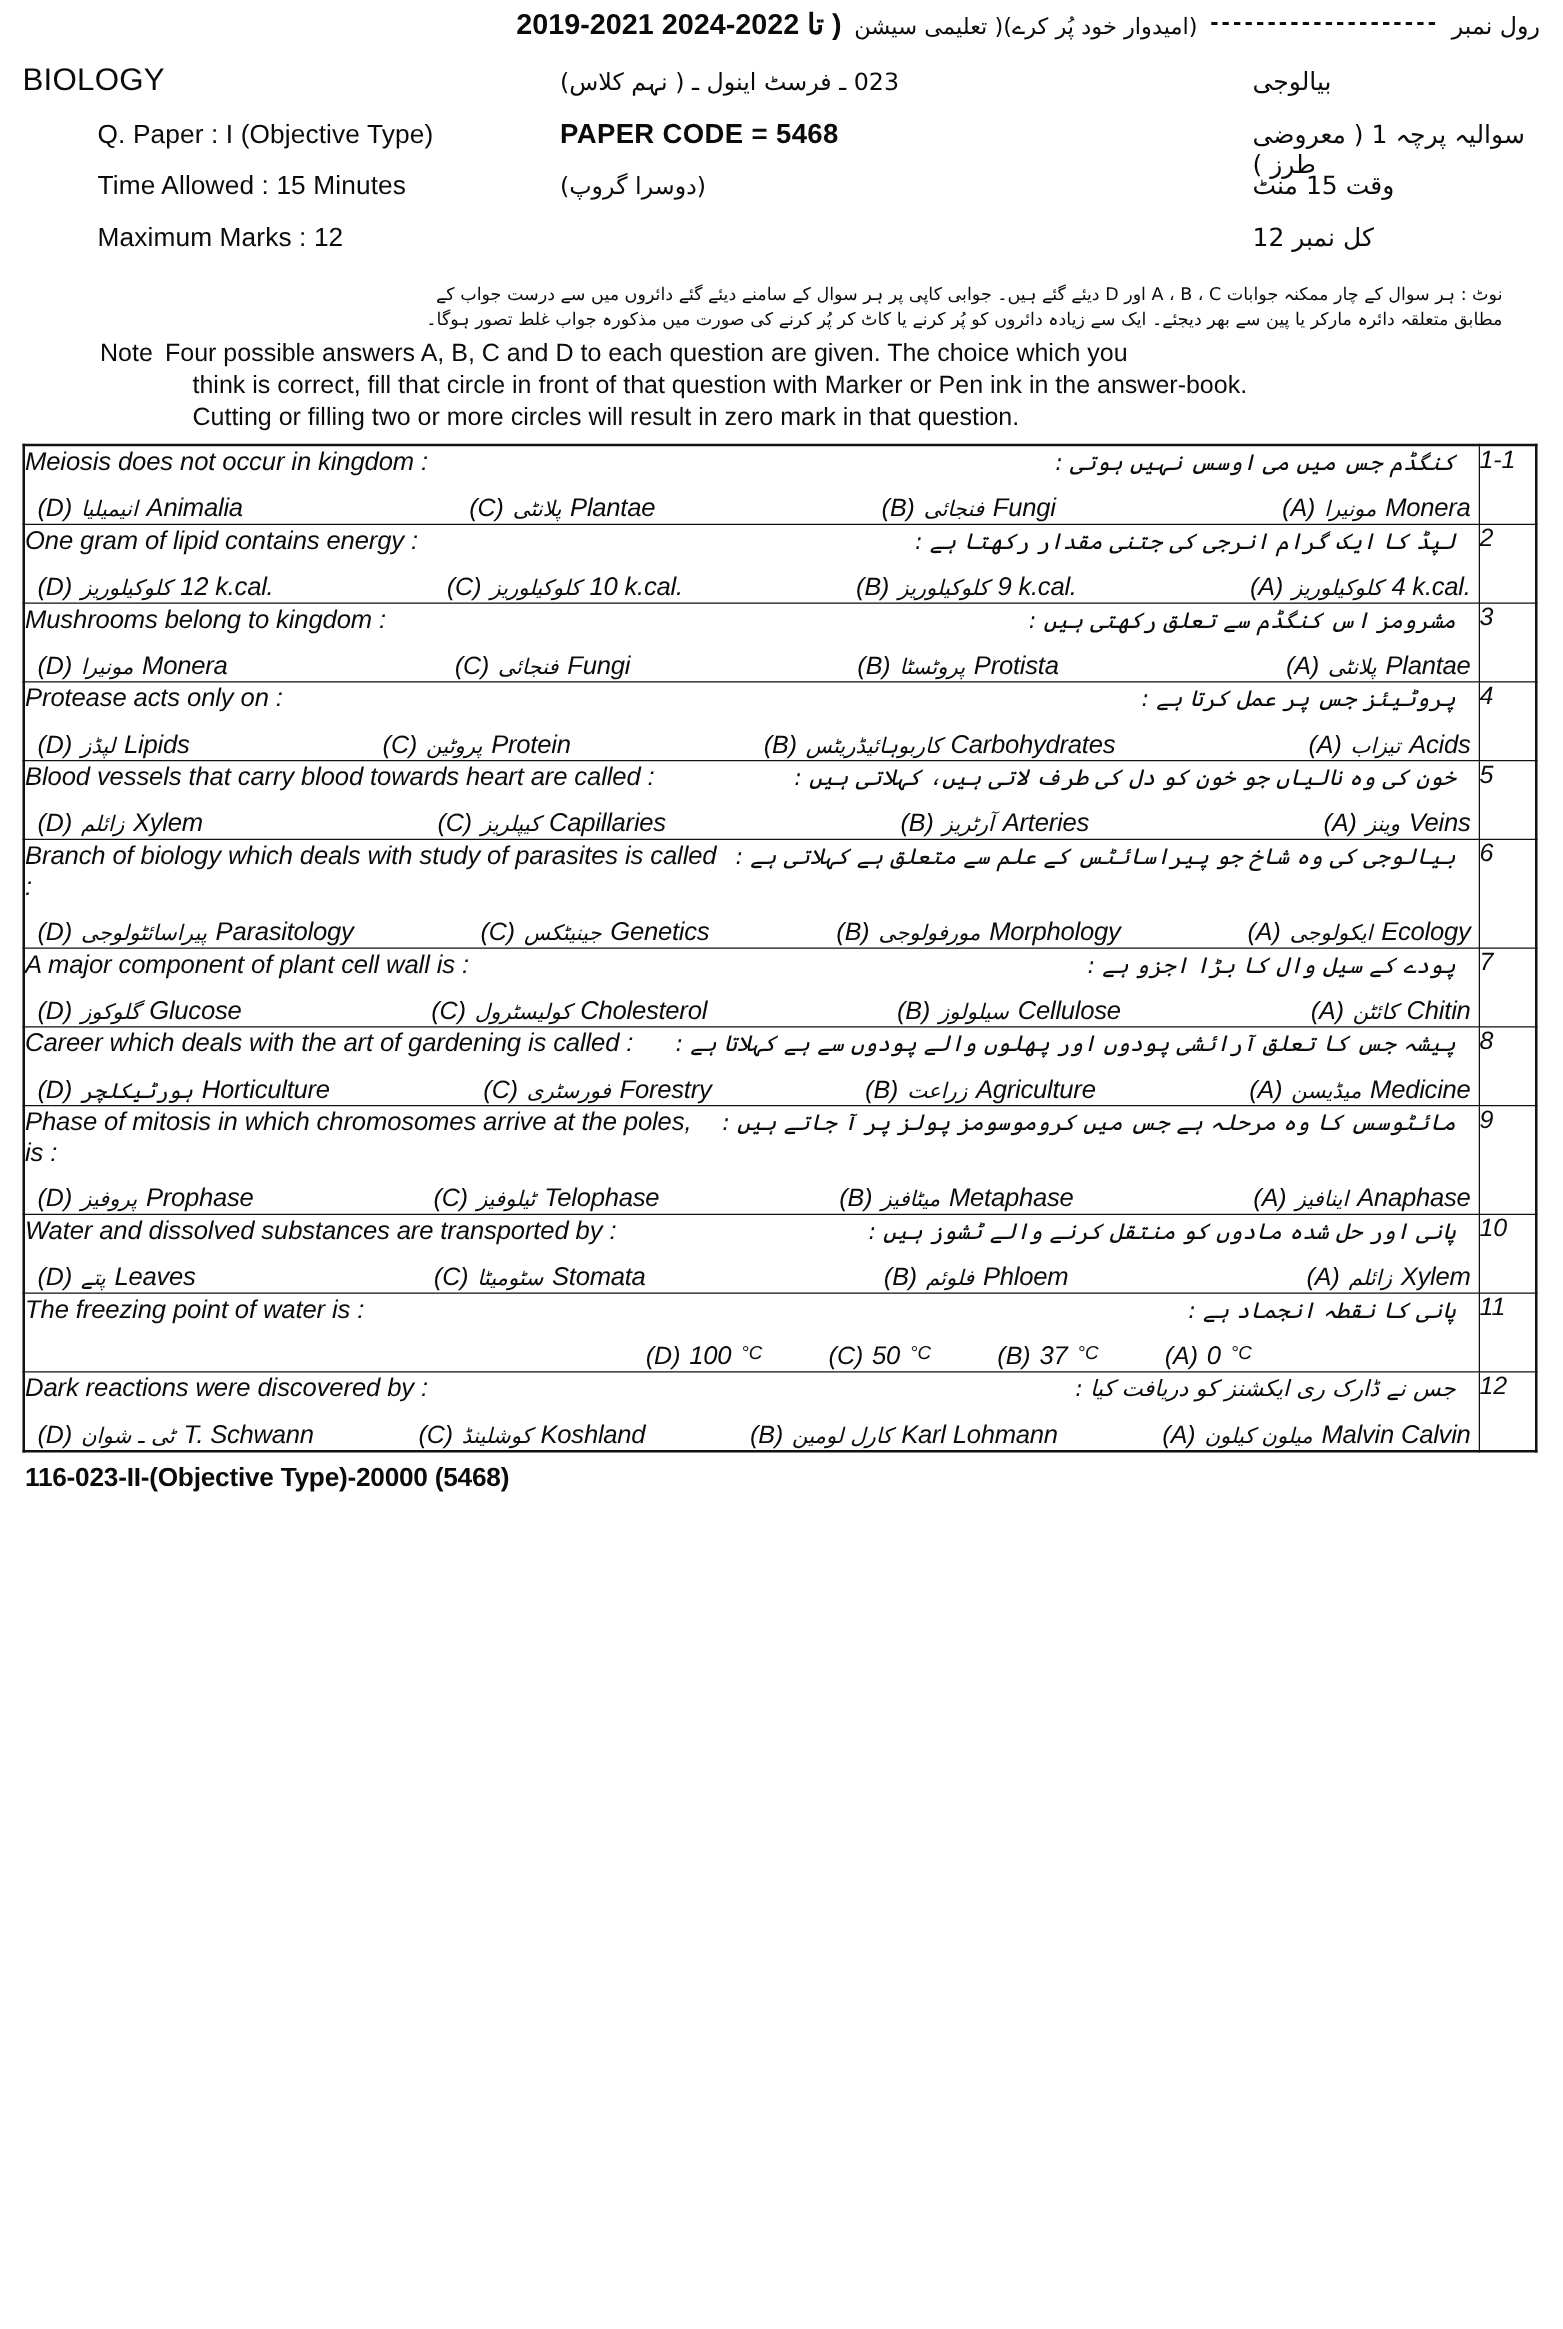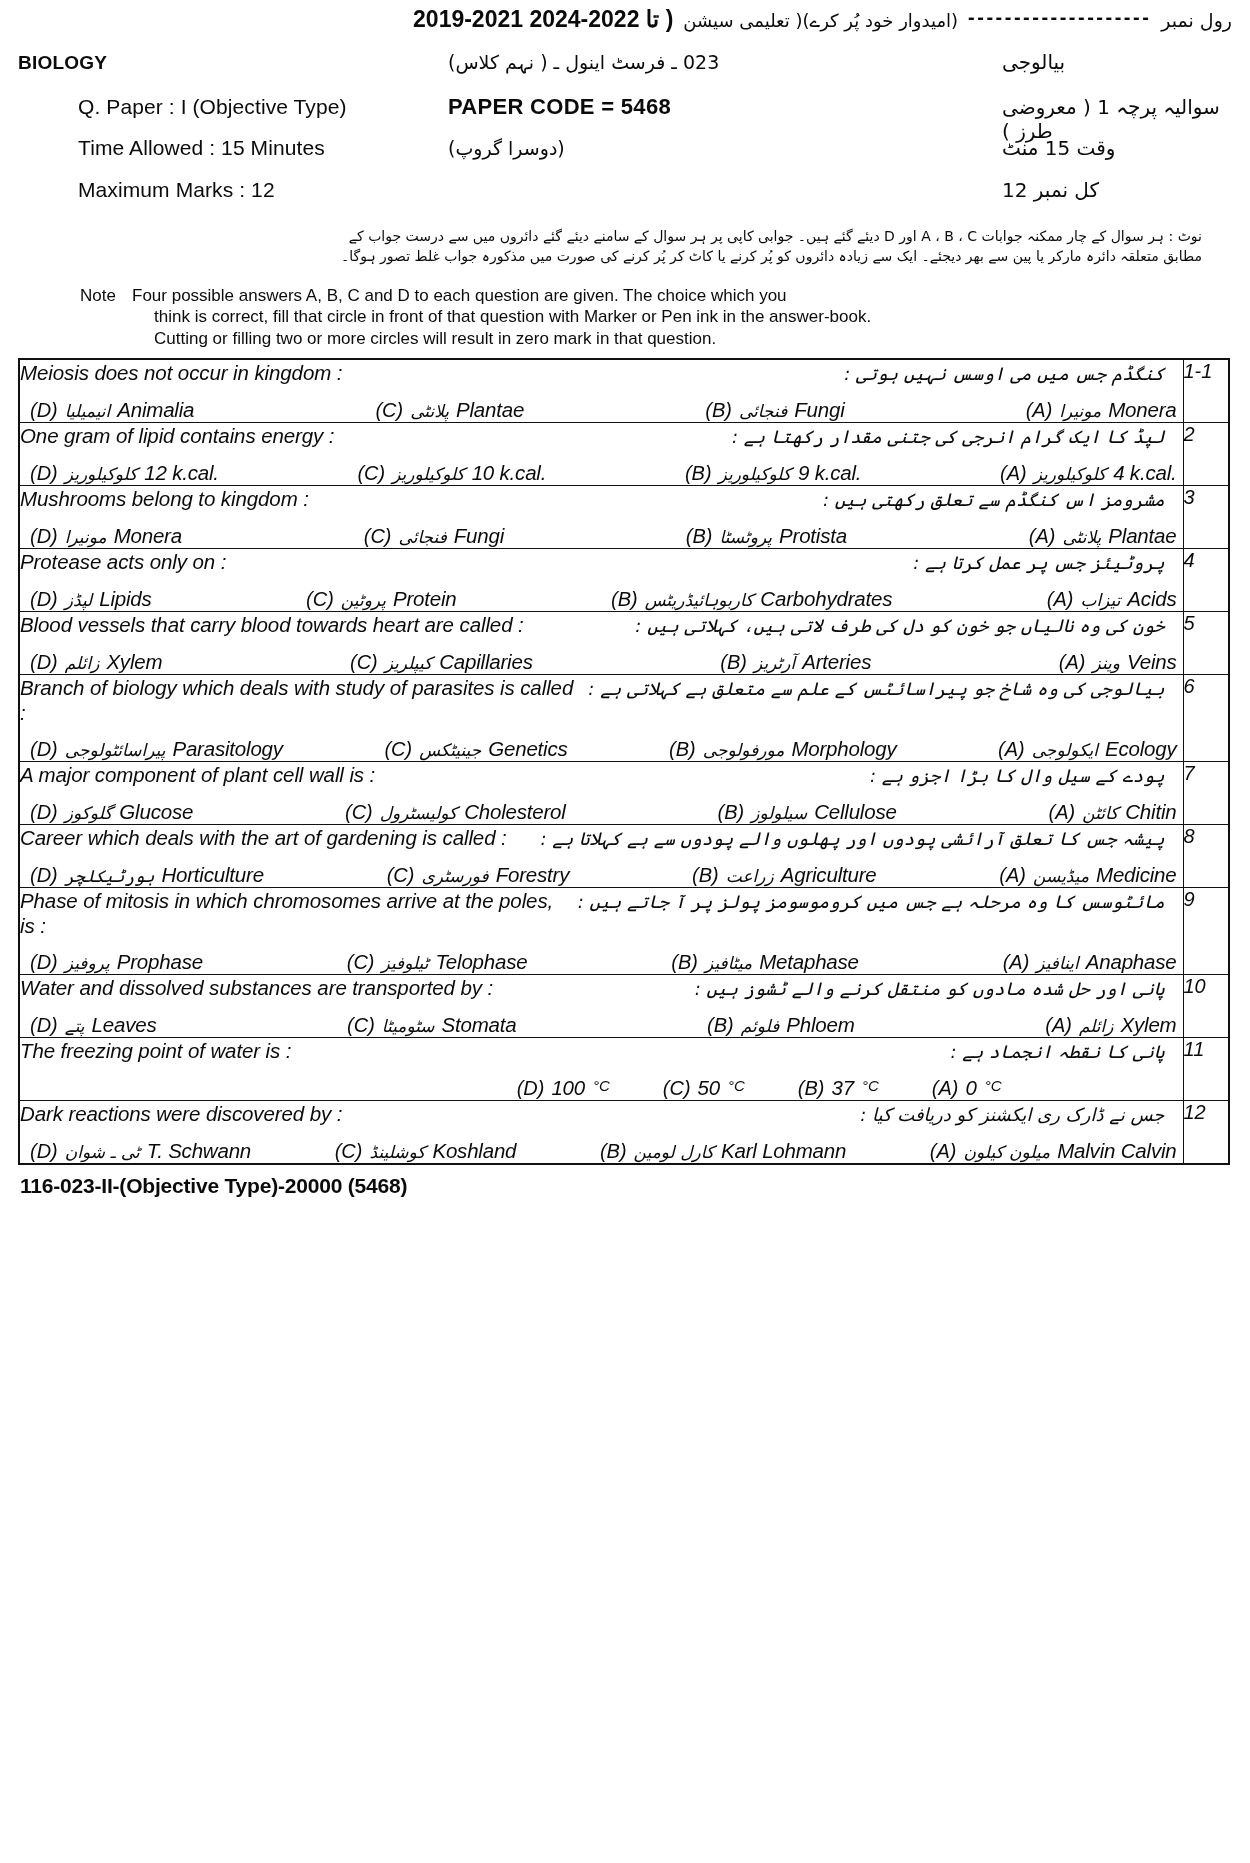--- a/index.html
+++ b/index.html
@@ -59,22 +59,22 @@
     font-size: 19px;
     margin-left: 6px;
   }
 
   .row2 {
     display: flex;
     align-items: baseline;
     height: 44px;
   }
   .subject-en {
-    font-size: 19px;
-    font-weight: 700;
+    font-size: 25px;
+    font-weight: 400;
     letter-spacing: .2px;
     width: 430px;
   }
   .mid-urdu-1 {
     flex: 1;
     text-align: left;
     font-size: 19px;
     font-family: "DejaVu Sans", sans-serif;
     direction: rtl;
   }
@@ -118,24 +118,24 @@
     text-align: right;
   }
   .note-urdu-line {
     font-family: "DejaVu Sans", sans-serif;
     direction: rtl;
     font-size: 14px;
     line-height: 1.45;
     text-align: right;
   }
   .note-en {
-    margin-top: 18px;
+    margin-top: 4px;
     padding-left: 62px;
     padding-right: 160px;
-    font-size: 17px;
+    font-size: 20px;
     line-height: 1.28;
     position: relative;
   }
   .note-en .tag {
     position: absolute;
     left: 62px;
     top: 0;
   }
   .note-en .body { display: block; padding-left: 52px; }
   .note-en .body .l2,

